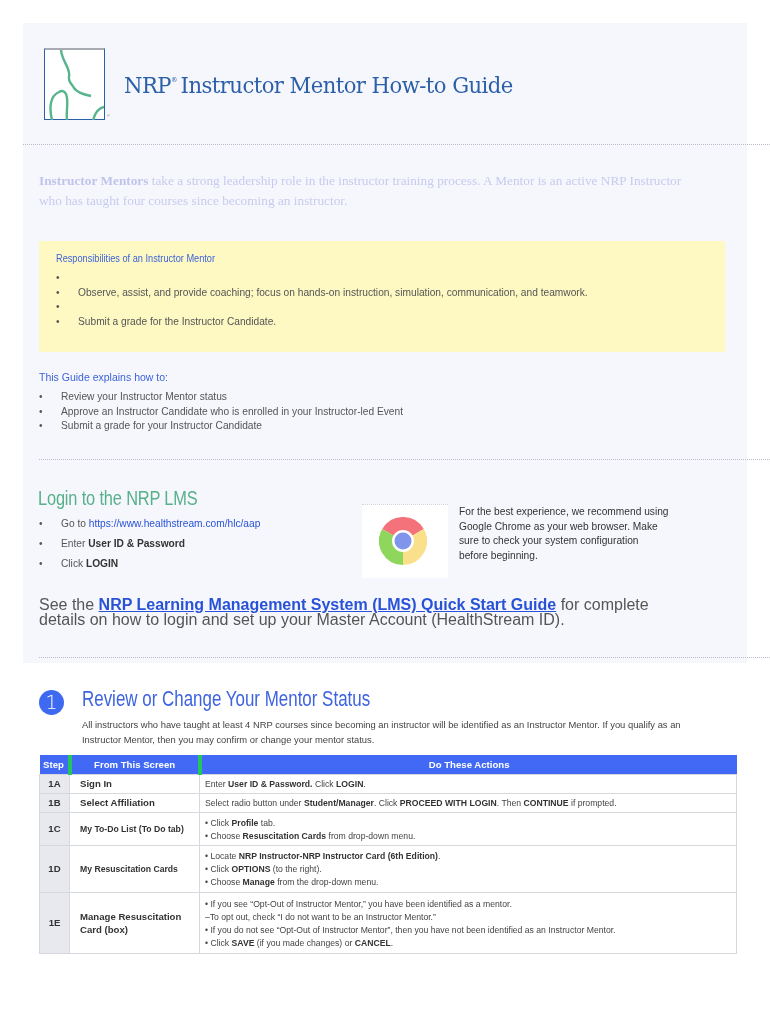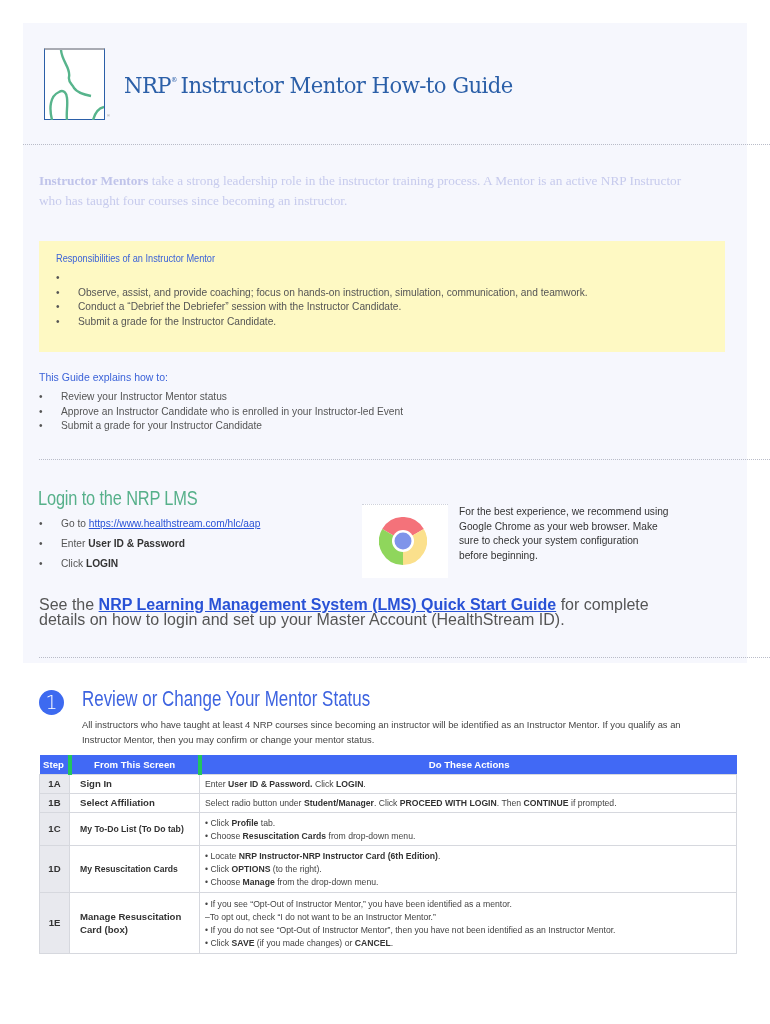--- a/index.html
+++ b/index.html
@@ -62,21 +62,21 @@
   
   .login-title {
     position: absolute; left: 38px; top: 486px;
     font-family: "Liberation Sans Narrow", "Liberation Sans", sans-serif;
     font-size: 21px; color: #56b08a; white-space: nowrap;
     transform: scaleX(0.78); transform-origin: left top; letter-spacing: -0.2px;
   }
   .login-list { position: absolute; left: 39px; top: 518px; }
   .login-list li { height: 20px; padding-left: 22px; font-size: 10.2px; }
   .login-list b { color: #333; }
-  .link { color: #2952d6; text-decoration: underline; }
+  .link { color: #2952d6; }
 
   .chrome-card {
     position: absolute; left: 362px; top: 504px; width: 86px; height: 74px; background: #ffffff;
     border-top: 1px dotted #cfd2dc;
   }
   .chrome-card svg { position: absolute; left: 17px; top: 12px; }
   .chrome-note {
     position: absolute; left: 459px; top: 505px; width: 210px;
     font-size: 10.2px; line-height: 14.6px; color: #333;
   }
@@ -138,21 +138,21 @@
 
 <div class="divider" style="left:23px; top:144px; width:747px;"></div>
 
 <p class="intro"><b>Instructor Mentors</b><span> take a strong leadership role in the instructor training process. A Mentor is an active NRP Instructor who has taught four courses since becoming an instructor.</span></p>
 
 <div class="resp-box">
   <div class="resp-title">Responsibilities of an Instructor Mentor</div>
   <ul class="bullets resp-list">
     <li><span class="dot">•</span></li>
     <li><span class="dot">•</span><span>Observe, assist, and provide coaching; focus on hands-on instruction, simulation, communication, and teamwork.</span></li>
-    <li><span class="dot">•</span><span>Conduct a “Debrief the Debriefer” session with the Instructor Candidate.</span></li>
+    <li><span class="dot">•</span></li>
     <li><span class="dot">•</span><span>Submit a grade for the Instructor Candidate.</span></li>
   </ul>
 </div>
 
 <div class="guide-title">This Guide explains how to:</div>
 <ul class="bullets guide-list">
   <li><span class="dot">•</span><span>Review your Instructor Mentor status</span></li>
   <li><span class="dot">•</span><span>Approve an Instructor Candidate who is enrolled in your Instructor-led Event</span></li>
   <li><span class="dot">•</span><span>Submit a grade for your Instructor Candidate</span></li>
 </ul>

